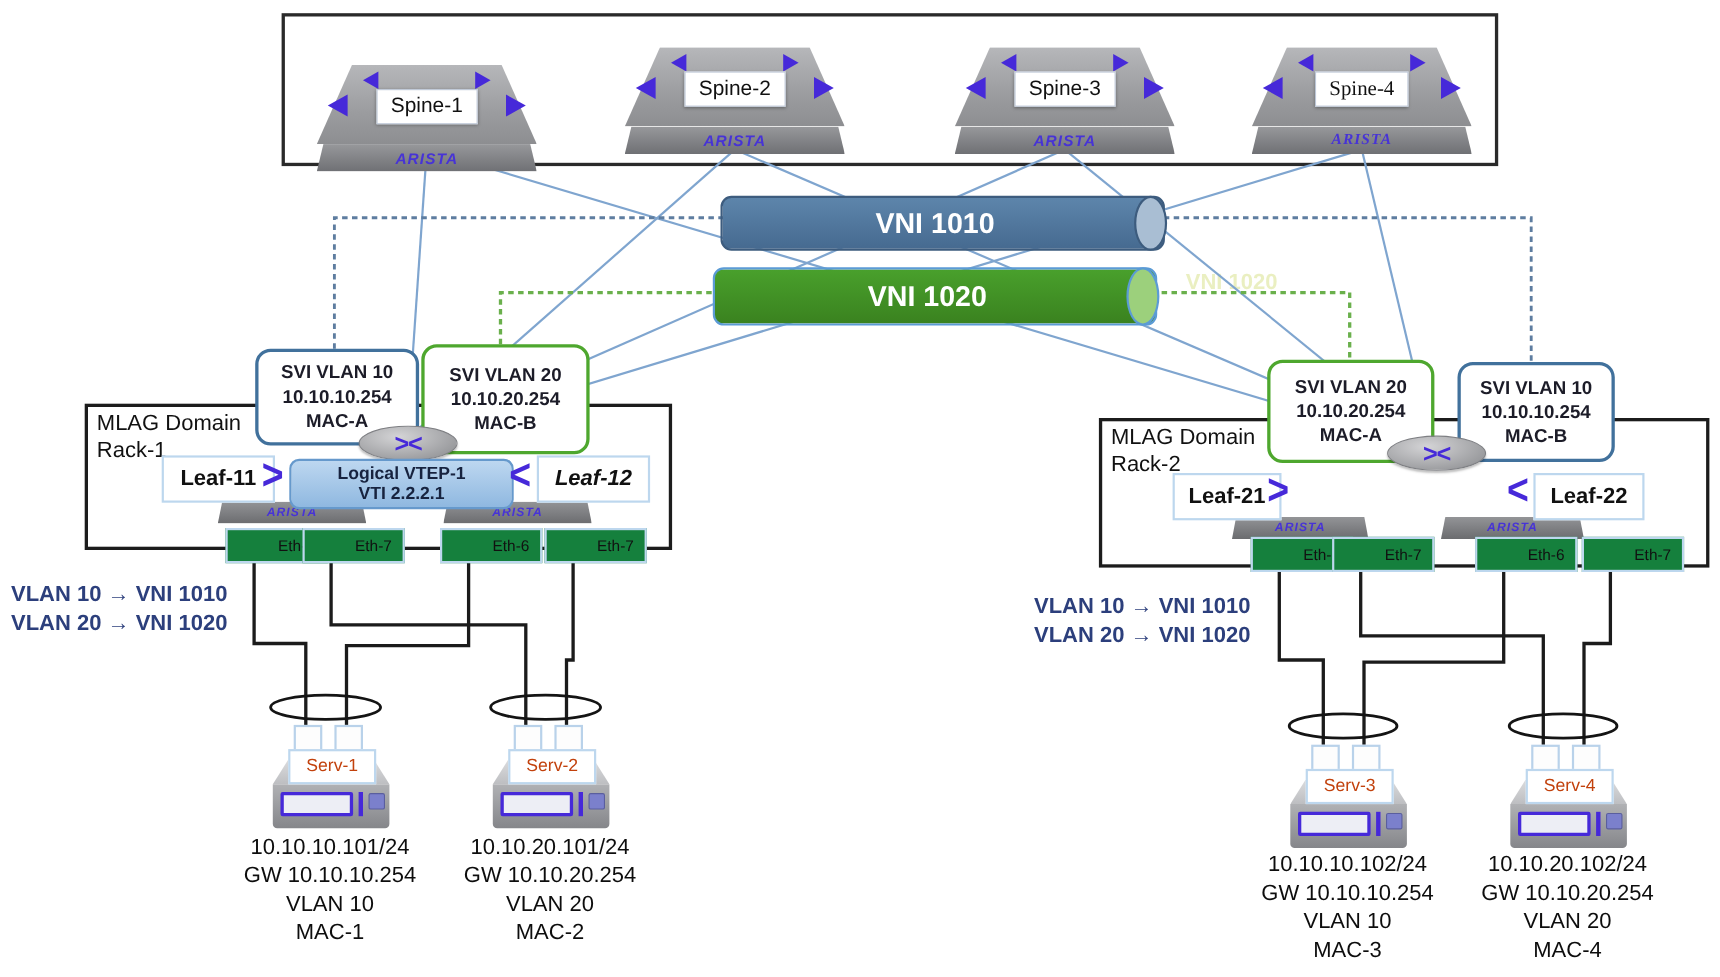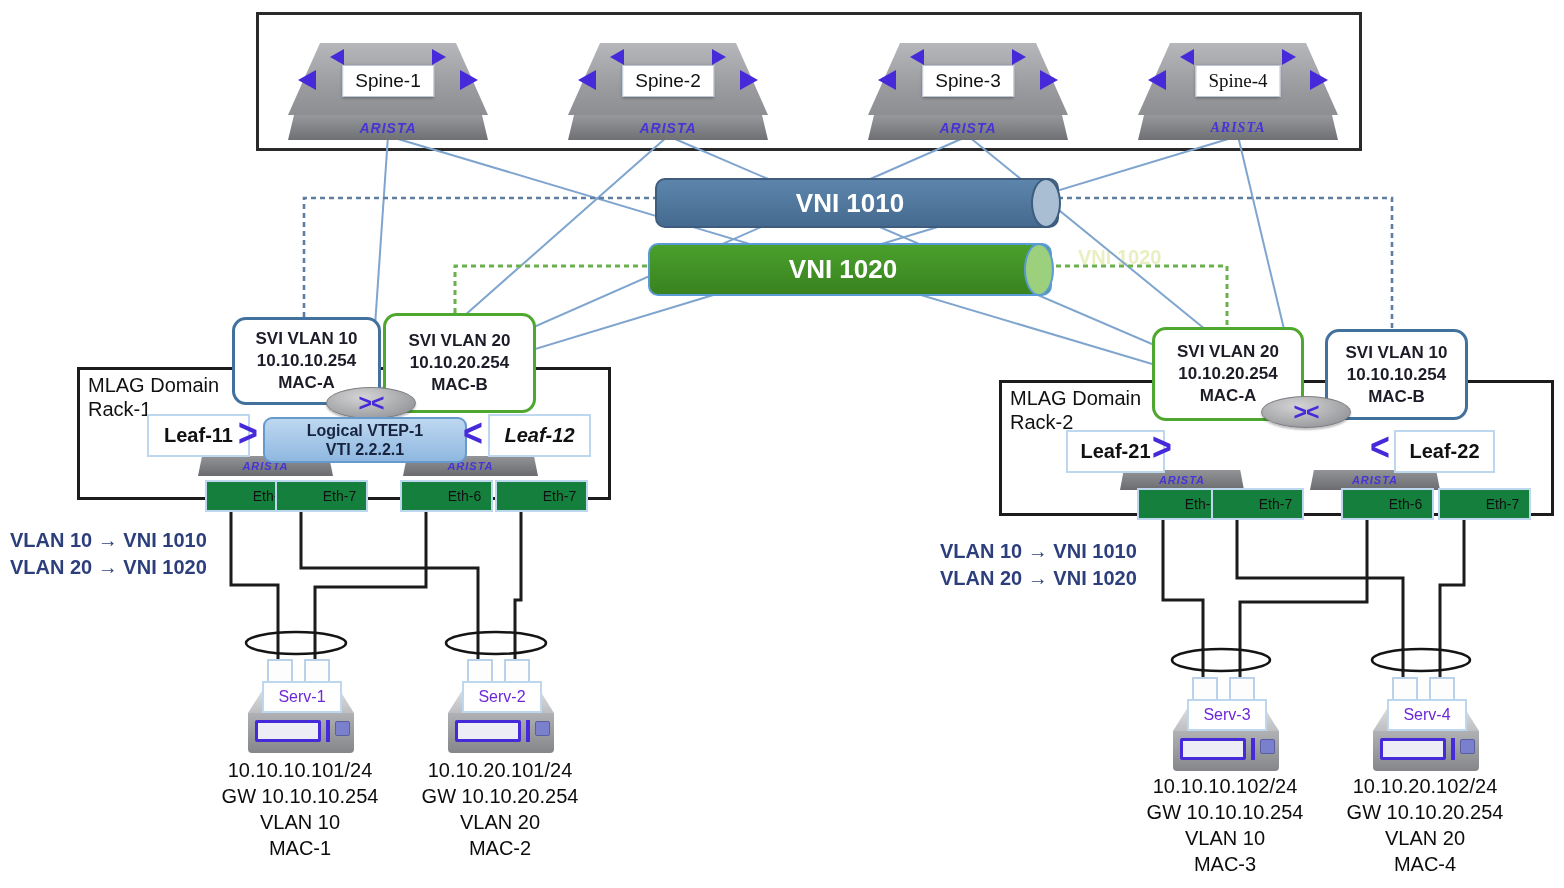--- a/index.html
+++ b/index.html
@@ -65,21 +65,21 @@
         justify-content:center;font-weight:bold;font-size:20px;}
   .bar{height:20px;z-index:3;clip-path:polygon(3% 0,97% 0,100% 100%,0 100%);
         background:linear-gradient(180deg,#939497,#6b6c6f);display:flex;align-items:center;justify-content:center;}
   .eth{background:#15803d;border:2px solid #bdd7ee;z-index:4;height:28px;display:flex;align-items:center;
         justify-content:center;font-size:14px;padding-left:36px;}
   
   .vmap{font-size:20px;font-weight:bold;line-height:27px;color:#2c3f7c;z-index:2;white-space:nowrap;}
   
   .port{width:22px;height:22px;background:#fdfdfd;border:2px solid #b9d2ea;z-index:3;}
   .srv-label{background:#fff;border:2px solid #bdd7ee;z-index:5;height:28px;display:flex;
-        align-items:center;justify-content:center;font-size:16px;color:#6d28d9;}
+        align-items:center;justify-content:center;font-size:16px;color:#c2410c;}
   .srv{width:106px;height:62px;z-index:4;}
   .srv-top{position:absolute;left:0;top:0;width:106px;height:22px;
         clip-path:polygon(13% 0,87% 0,100% 100%,0 100%);
         background:linear-gradient(180deg,#dadbdd,#bdbec1);}
   .srv-front{position:absolute;left:0;top:22px;width:106px;height:40px;border-radius:0 0 4px 4px;
         background:linear-gradient(180deg,#b0b1b4,#85868a);}
   .srv-screen{position:absolute;left:7px;top:7px;width:60px;height:16px;background:#edeef5;
         border:3px solid #4629d9;border-radius:2px;}
   .srv-slot{position:absolute;left:78px;top:7px;width:4px;height:22px;background:#4629d9;}
   .srv-led{position:absolute;left:87px;top:8px;width:13px;height:13px;background:#7b80cc;
@@ -121,21 +121,21 @@
     <g stroke="#141414" stroke-width="2.5" fill="none">
       <ellipse cx="296" cy="643" rx="50" ry="11"></ellipse>
       <ellipse cx="496" cy="643" rx="50" ry="11"></ellipse>
       <ellipse cx="1221" cy="660" rx="49" ry="11"></ellipse>
       <ellipse cx="1421" cy="660" rx="49" ry="11"></ellipse>
     </g>
   </svg>
 
   <div class="abs spine-outer"></div>
 
-  <div class="abs spine" style="left:288px;">
+  <div class="abs spine" style="left:288px;margin-top:16px;">
     <div class="spine-top"></div>
     <div class="arr l" style="left:42px;top:6px;"></div>
     <div class="arr r" style="right:42px;top:6px;"></div>
     <div class="arr lb" style="left:10px;top:27px;"></div>
     <div class="arr rb" style="right:10px;top:27px;"></div>
     <div class="spine-label">Spine-1</div>
     <div class="spine-front">
       <span class="arista sp">ARISTA</span>
     </div>
   </div>

